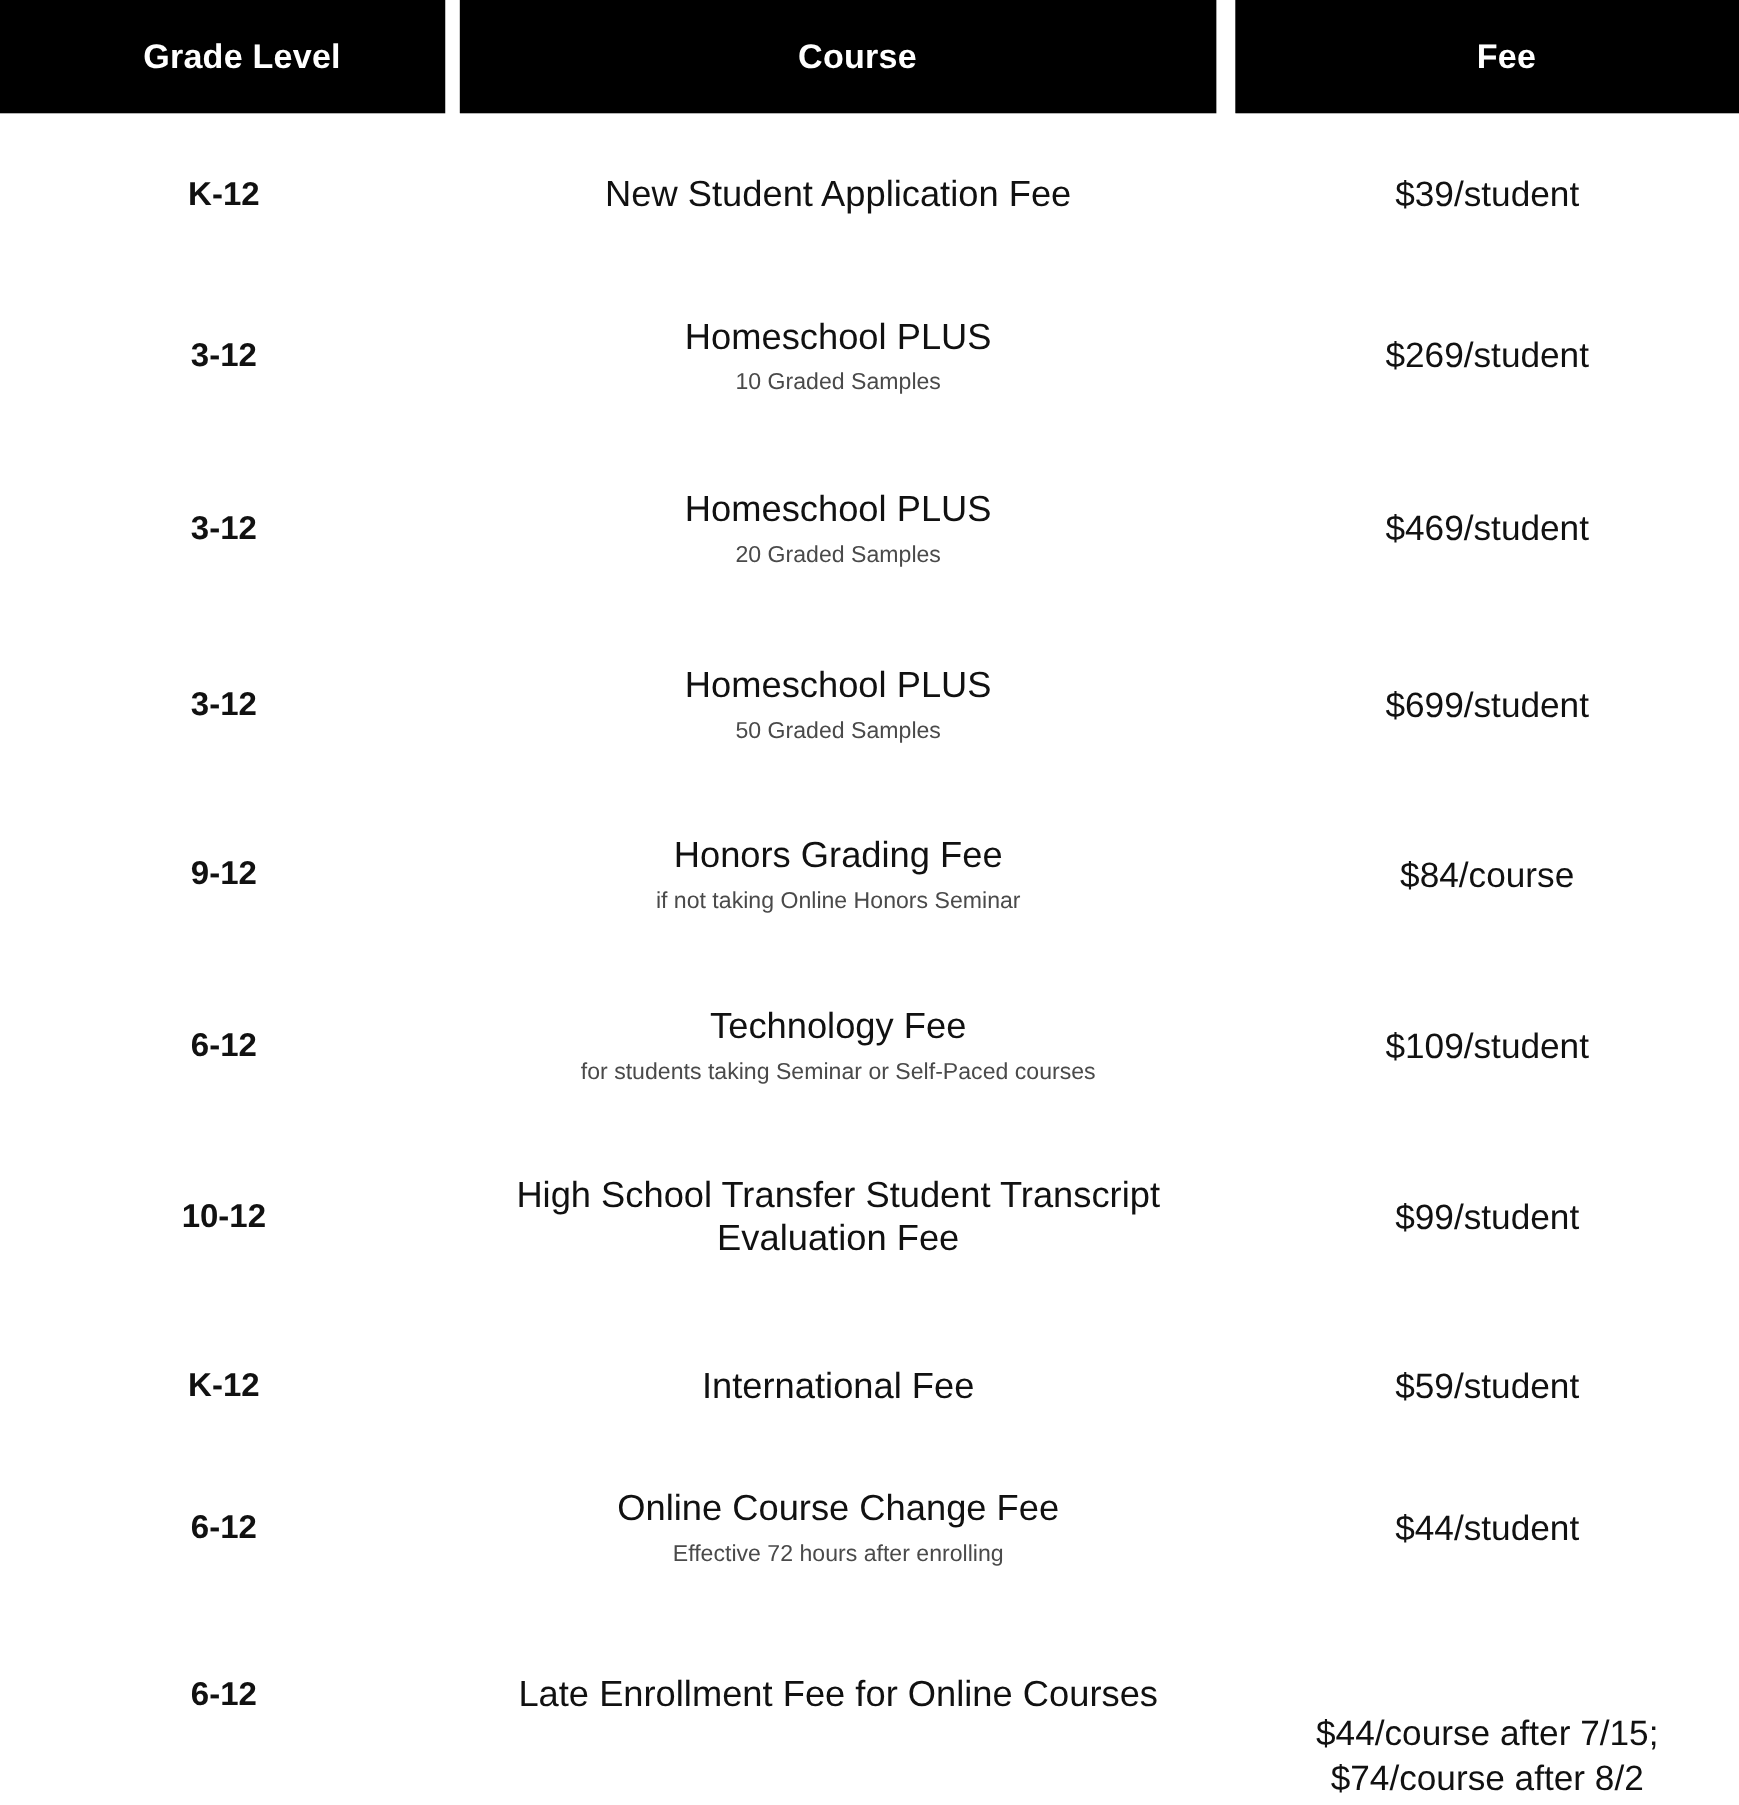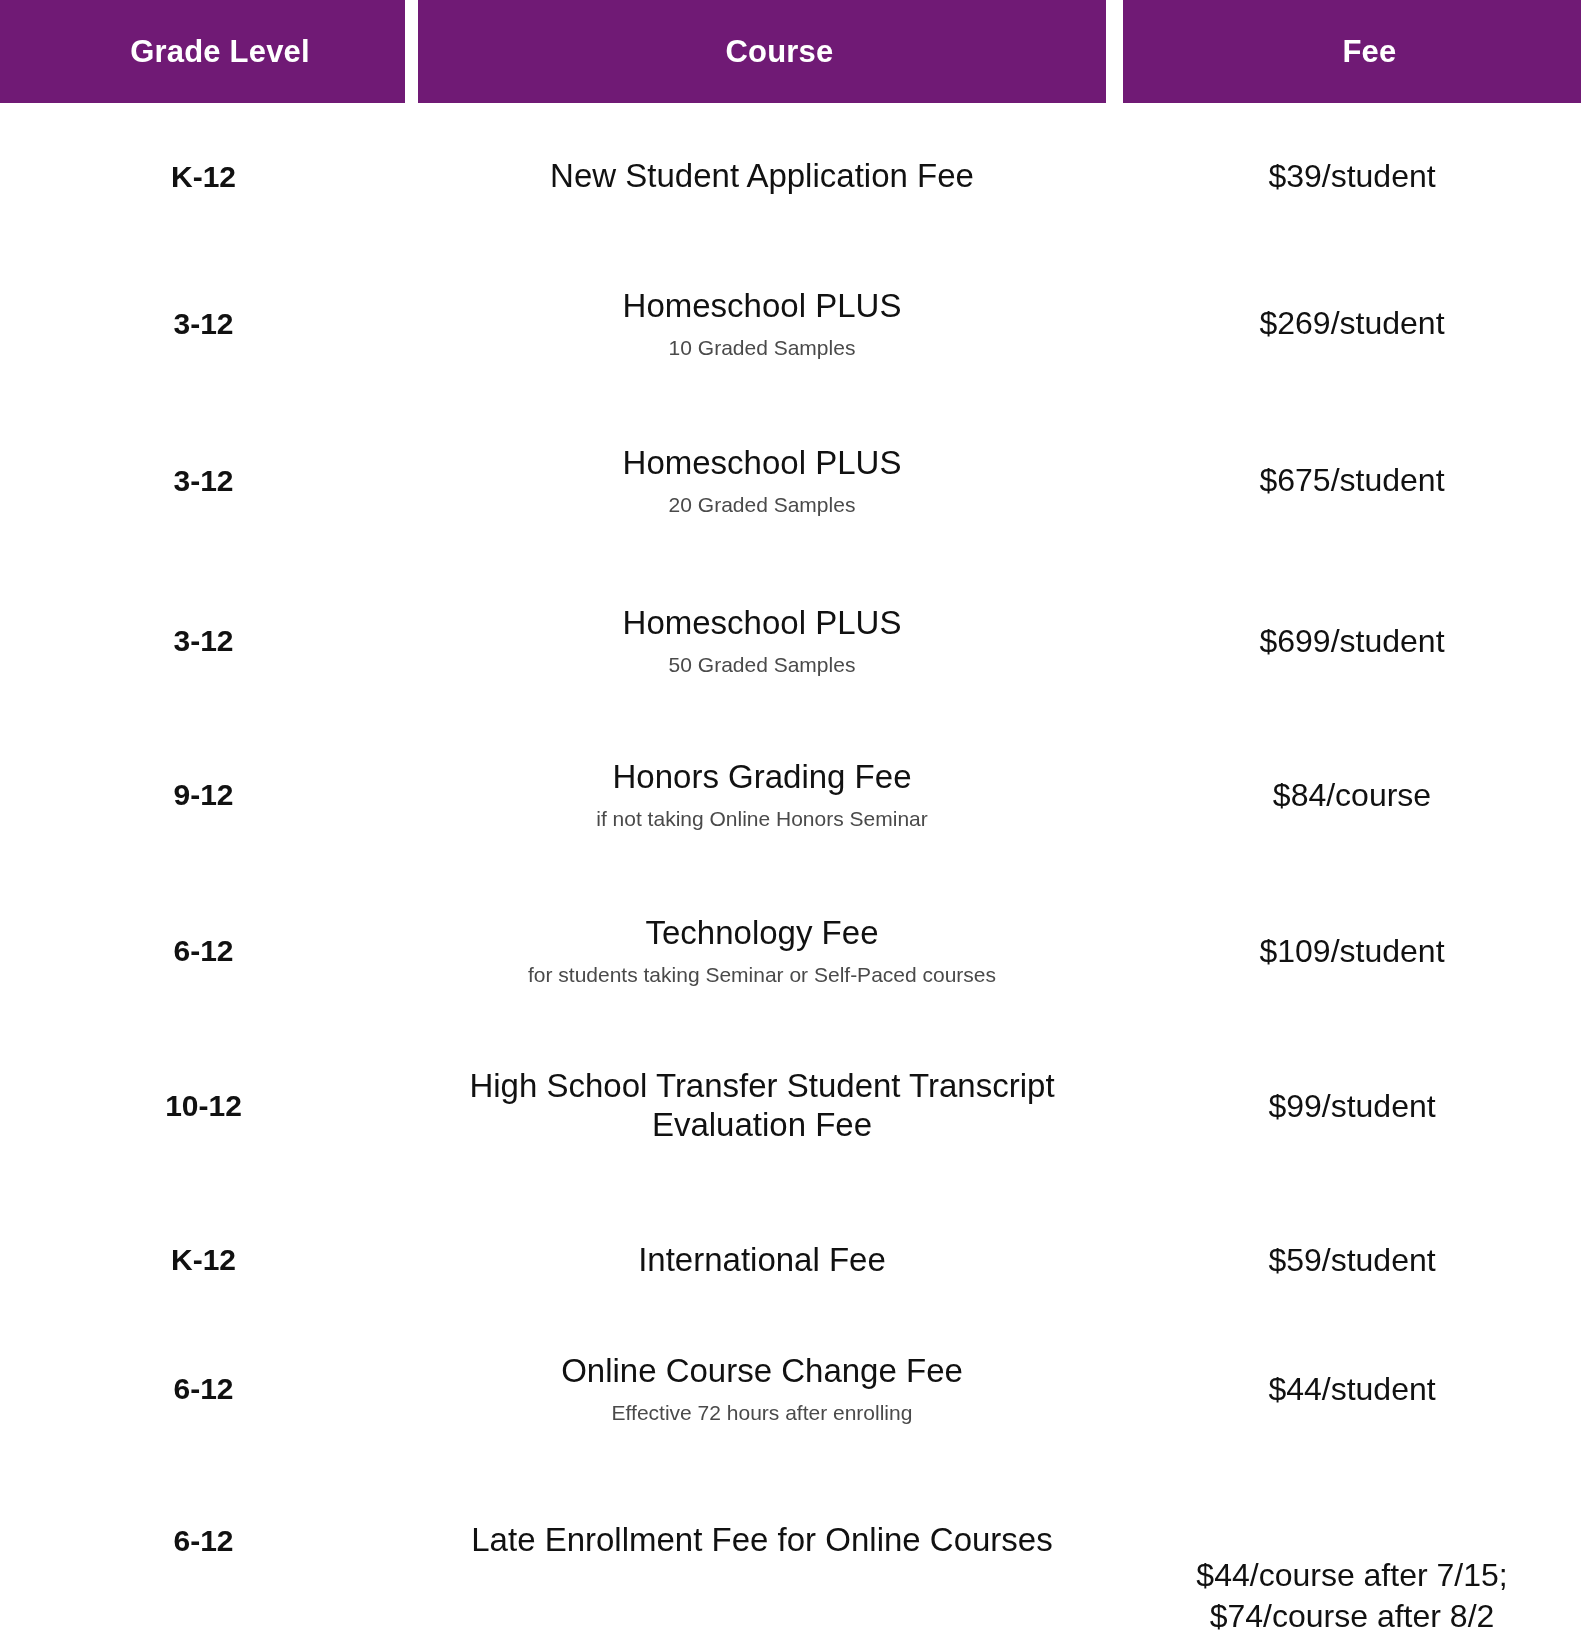--- a/index.html
+++ b/index.html
@@ -22,21 +22,21 @@
     box-sizing: border-box;
     display: grid;
     
     grid-template-columns: 405px 13px 688px 17px 458px;
     grid-auto-rows: min-content;
     background: #ffffff;
   }
 
   
   .hdr-cell {
-    background: #701a75;
+    background: #000000;
     color: #ffffff;
     height: 103px;
     display: flex;
     align-items: center;
     justify-content: center;
     font-size: 31px;
     font-weight: bold;
     letter-spacing: .2px;
     box-sizing: border-box;
     padding-left: 35px;
@@ -115,21 +115,21 @@
       <span class="fee-line">$269/student</span>
     </div>
     <div class="cell cell-grade row-dark" style="height: 167px;">3-12</div>
     <div class="gap-cell" style="height: 167px;"></div>
     <div class="cell cell-course row-dark" style="height: 167px;">
       <span>Homeschool PLUS</span>
       <span class="sub">20 Graded Samples</span>
     </div>
     <div class="gap-cell" style="height: 167px;"></div>
     <div class="cell cell-fee row-dark" style="height: 167px;">
-      <span class="fee-line">$675/student</span>
+      <span class="fee-line">$469/student</span>
     </div>
     <div class="cell cell-grade row-light" style="height: 154px;">3-12</div>
     <div class="gap-cell" style="height: 154px;"></div>
     <div class="cell cell-course row-light" style="height: 154px;">
       <span>Homeschool PLUS</span>
       <span class="sub">50 Graded Samples</span>
     </div>
     <div class="gap-cell" style="height: 154px;"></div>
     <div class="cell cell-fee row-light" style="height: 154px;">
       <span class="fee-line">$699/student</span>

